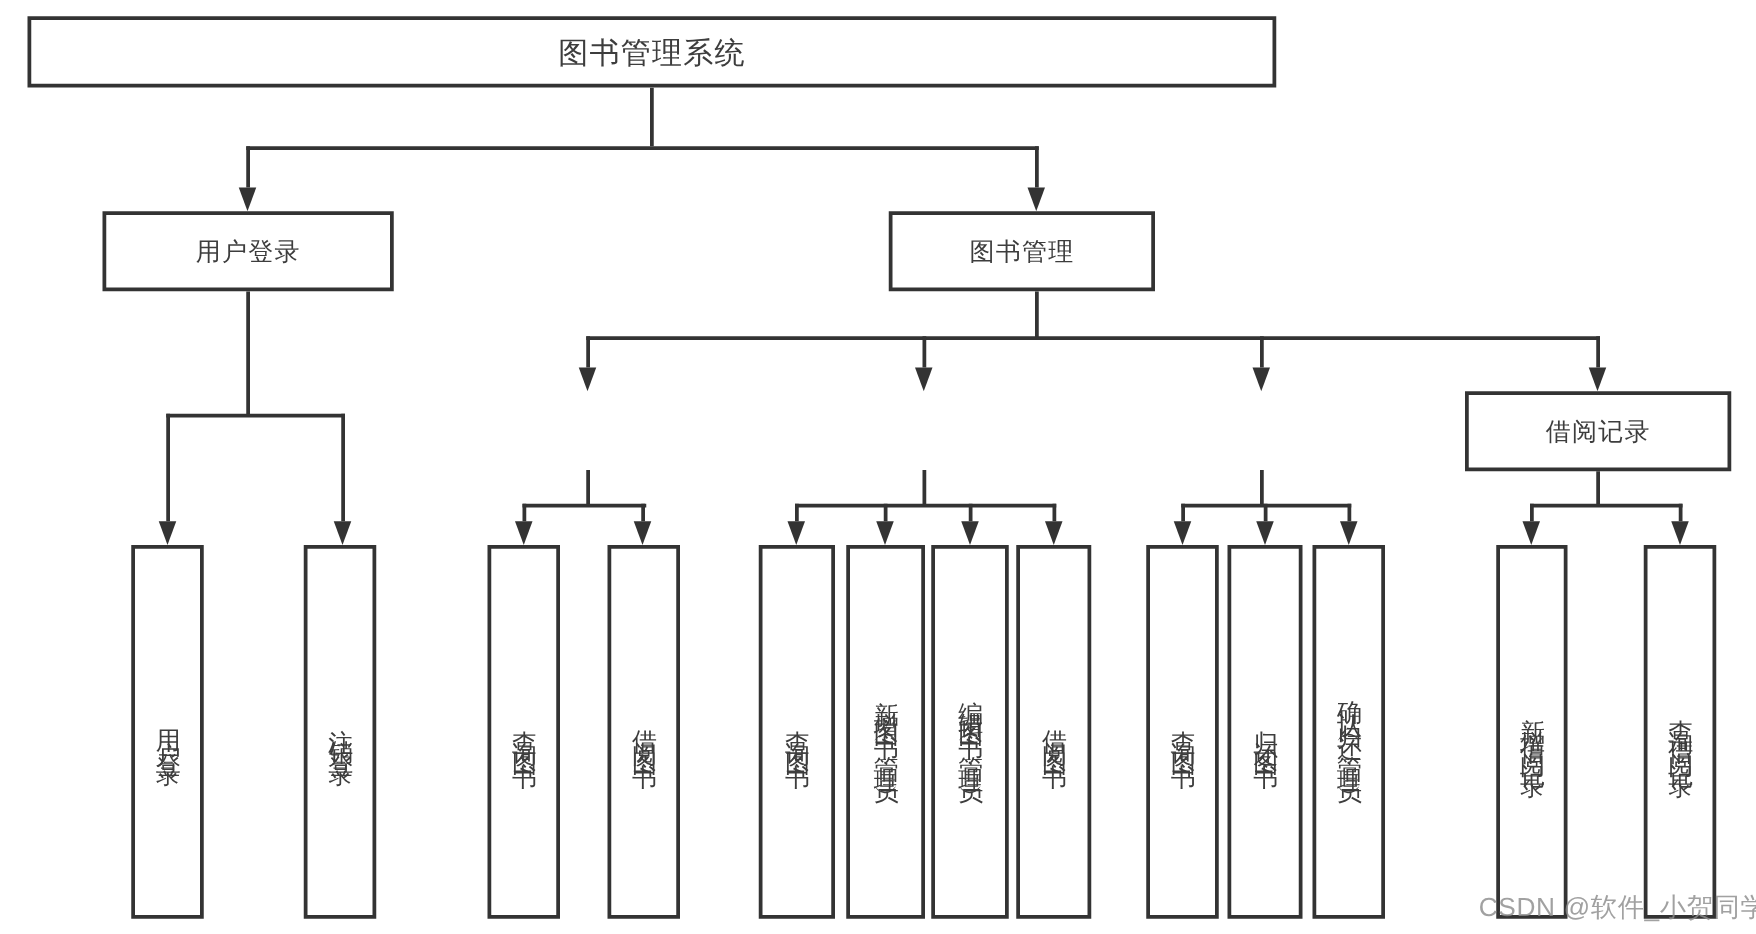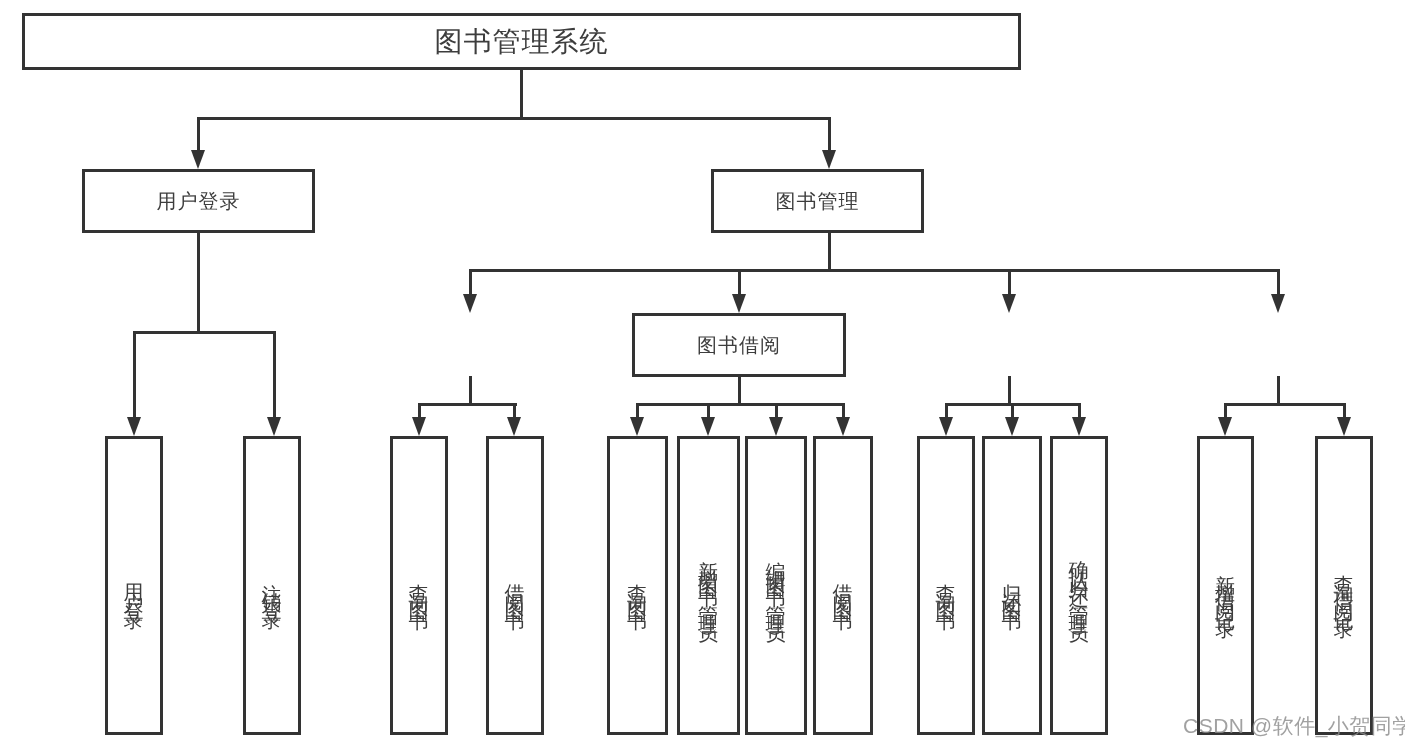--- a/index.html
+++ b/index.html
@@ -6,21 +6,21 @@
   .canvas{
     position:relative;width:1405px;height:747px;background:#ffffff;
     overflow:hidden;font-family:"Liberation Sans",sans-serif;
   }
   .box{
     position:absolute;box-sizing:border-box;background:#ffffff;
     border:3px solid #333333;display:flex;align-items:center;justify-content:center;
     color:#3d3d3d;
   }
   .hbox{font-size:20px;letter-spacing:1px;}
-  .root{font-size:28px;}
+  .root{font-size:24px;}
   .vbox{
     writing-mode:vertical-rl;text-orientation:upright;
     font-size:20px;letter-spacing:9px;line-height:1;
   }
   .vl{position:absolute;width:3px;background:#333333;}
   .hl{position:absolute;height:3px;background:#333333;}
   .ar{
     position:absolute;width:0;height:0;
     border-left:7px solid transparent;border-right:7px solid transparent;
     border-top:19px solid #333333;
@@ -95,23 +95,23 @@
   <div class="vl" style="left:1343px;top:403px;height:14px"></div>
   <div class="ar" style="left:1337px;top:417px"></div>
 
   <div class="box hbox root" style="left:22px;top:13px;width:999px;height:57px">图书管理系统</div>
 
   <div class="box hbox" style="left:82px;top:169px;width:233px;height:64px">用户登录</div>
 
   <div class="box hbox" style="left:711px;top:169px;width:213px;height:64px">图书管理</div>
 
 
-  <div class="box hbox" style="left:632px;top:313px;width:214px;height:64px">图书借阅</div>
 
 
+  <div class="box hbox" style="left:1172px;top:313px;width:213px;height:64px">借阅记录</div>
 
   <div class="box vbox" style="left:105px;top:436px;width:58px;height:299px">用户登录</div>
   <div class="box vbox" style="left:243px;top:436px;width:58px;height:299px">注销登录</div>
 
   <div class="box vbox" style="left:390px;top:436px;width:58px;height:299px">查询图书</div>
   <div class="box vbox" style="left:486px;top:436px;width:58px;height:299px">借阅图书</div>
 
   <div class="box vbox" style="left:607px;top:436px;width:61px;height:299px">查询图书</div>
   <div class="box vbox" style="left:677px;top:436px;width:63px;height:299px">新增图书（管理员）</div>
   <div class="box vbox" style="left:745px;top:436px;width:62px;height:299px">编辑图书（管理员）</div>

